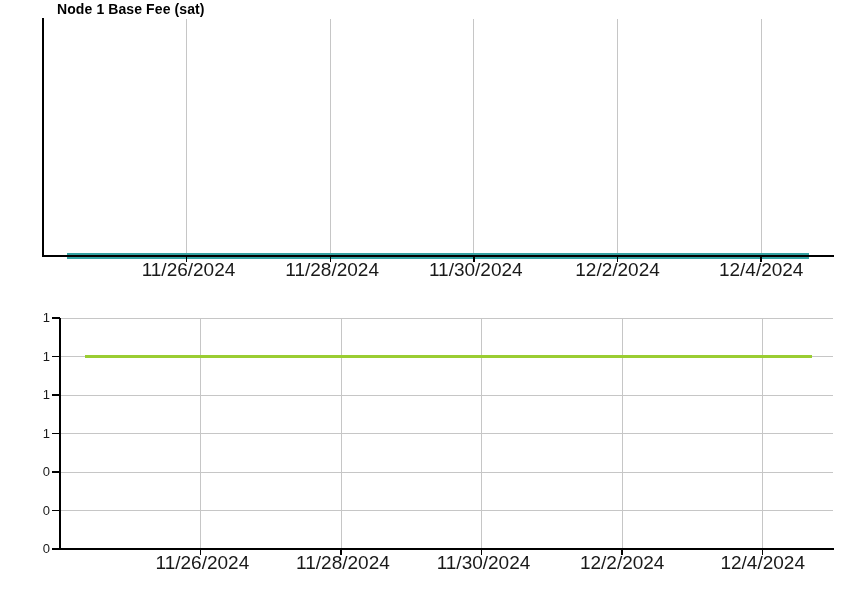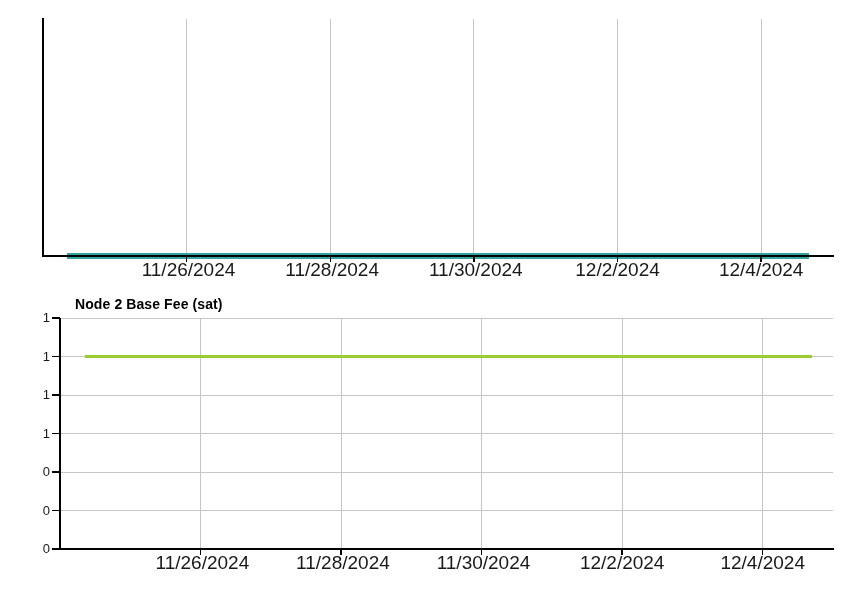--- a/index.html
+++ b/index.html
@@ -25,20 +25,21 @@
   .ylbl{
     position:absolute;font-size:13px;color:#191919;text-align:right;
     width:34px;line-height:16px;z-index:2;white-space:nowrap;
   }
 </style>
 </head>
 <body>
 
 <div id="app">
 
+  <div class="chart-title title-0">Node 1 Base Fee (sat)</div>
   <div id="plot-0">
       <div class="vgrid" style="left: 186.136px; top: 19px; height: 237px; background: rgb(198, 198, 198);"></div>
       <div class="vgrid" style="left: 329.773px; top: 19px; height: 237px; background: rgb(198, 198, 198);"></div>
       <div class="vgrid" style="left: 473.409px; top: 19px; height: 237px; background: rgb(198, 198, 198);"></div>
       <div class="vgrid" style="left: 617.045px; top: 19px; height: 237px; background: rgb(198, 198, 198);"></div>
       <div class="vgrid" style="left: 760.682px; top: 19px; height: 237px; background: rgb(198, 198, 198);"></div>
       <div class="series-line" style="left: 66.7px; top: 253px; width: 742.6px; height: 6px; background: rgb(53, 162, 162);"></div>
       <div class="axis" style="left: 42px; top: 18px; width: 2px; height: 239px; background: rgb(0, 0, 0);"></div>
       <div class="axis" style="left: 42px; top: 255px; width: 792px; height: 2px; background: rgb(0, 0, 0);"></div>
       <div class="tickmark" style="left: 185.886px; top: 256px; width: 1.5px; height: 6px; background: rgb(0, 0, 0);"></div>
@@ -46,21 +47,20 @@
       <div class="tickmark" style="left: 329.523px; top: 256px; width: 1.5px; height: 6px; background: rgb(0, 0, 0);"></div>
       <div class="xlbl" style="left: 285.273px; top: 262px;">11/28/2024</div>
       <div class="tickmark" style="left: 473.159px; top: 256px; width: 1.5px; height: 6px; background: rgb(0, 0, 0);"></div>
       <div class="xlbl" style="left: 428.909px; top: 262px;">11/30/2024</div>
       <div class="tickmark" style="left: 616.795px; top: 256px; width: 1.5px; height: 6px; background: rgb(0, 0, 0);"></div>
       <div class="xlbl" style="left: 572.545px; top: 262px;">12/2/2024</div>
       <div class="tickmark" style="left: 760.432px; top: 256px; width: 1.5px; height: 6px; background: rgb(0, 0, 0);"></div>
       <div class="xlbl" style="left: 716.182px; top: 262px;">12/4/2024</div>
     </div>
 
-  <div class="chart-title title-1">Node 2 Base Fee (sat)</div>
   <div id="plot-1">
       <div class="vgrid" style="left: 200.045px; top: 318px; height: 231px; background: rgb(198, 198, 198);"></div>
       <div class="vgrid" style="left: 340.591px; top: 318px; height: 231px; background: rgb(198, 198, 198);"></div>
       <div class="vgrid" style="left: 481.136px; top: 318px; height: 231px; background: rgb(198, 198, 198);"></div>
       <div class="vgrid" style="left: 621.682px; top: 318px; height: 231px; background: rgb(198, 198, 198);"></div>
       <div class="vgrid" style="left: 762.227px; top: 318px; height: 231px; background: rgb(198, 198, 198);"></div>
       <div class="hgrid" style="left: 60px; top: 317.5px; width: 773px; background: rgb(198, 198, 198);"></div>
       <div class="hgrid" style="left: 60px; top: 356px; width: 773px; background: rgb(198, 198, 198);"></div>
       <div class="hgrid" style="left: 60px; top: 394.5px; width: 773px; background: rgb(198, 198, 198);"></div>
       <div class="hgrid" style="left: 60px; top: 433px; width: 773px; background: rgb(198, 198, 198);"></div>

